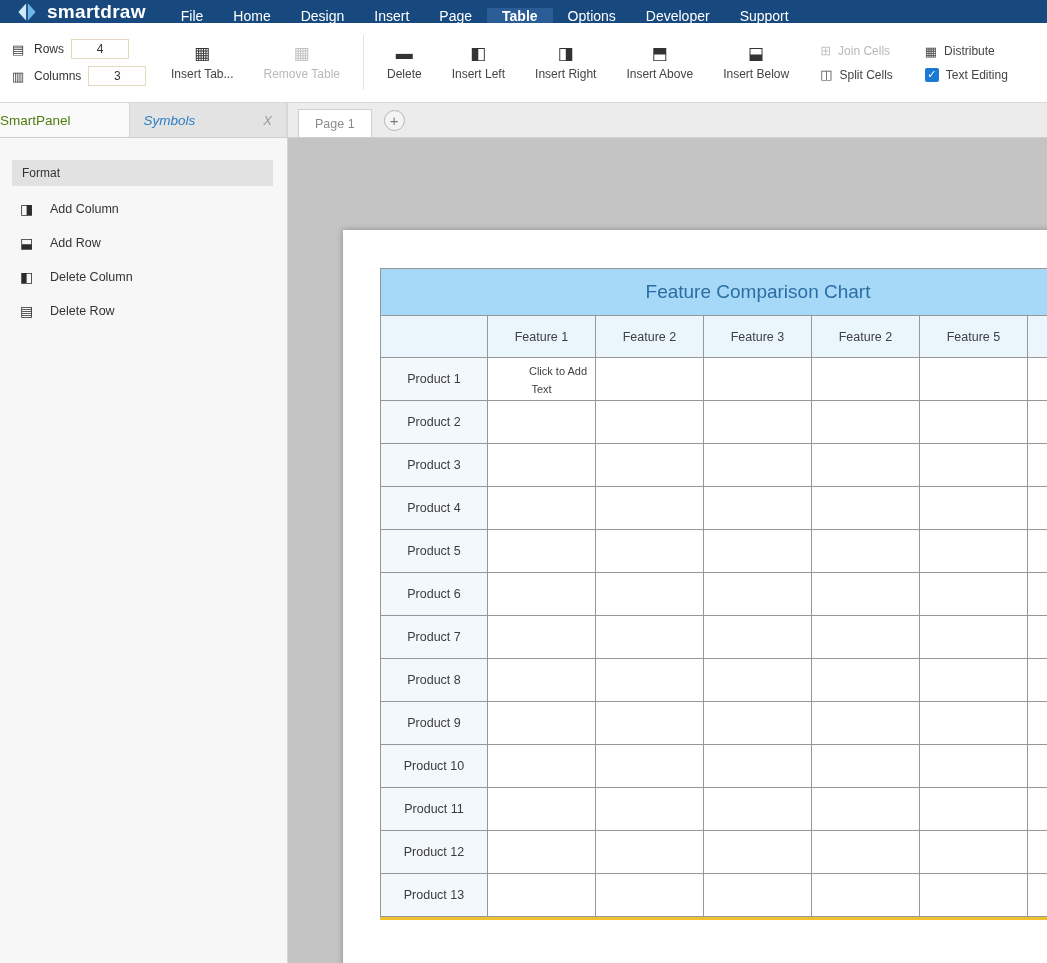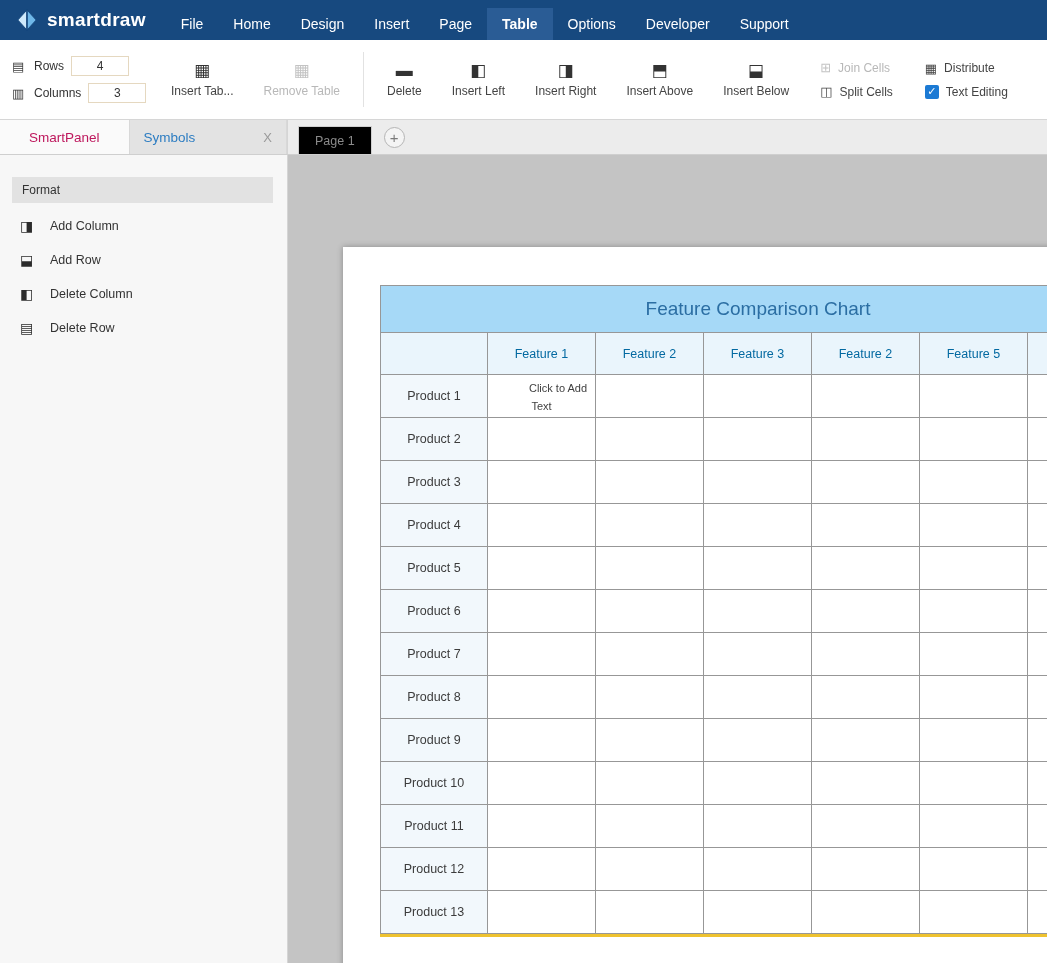--- a/index.html
+++ b/index.html
@@ -1,20 +1,20 @@
 <!DOCTYPE html>
 <html><head>
 <meta charset="utf-8">
 <style>
   * { margin:0; padding:0; box-sizing:border-box; }
   body { font-family:"Liberation Sans", sans-serif; }
   .app { width:1047px; height:963px; overflow:hidden; background:#fff; position:relative; }
 
   
-  .topbar { height:40px; background:#17497f; display:flex; align-items:center; color:#fff; }
+  .topbar { height:23px; background:#17497f; display:flex; align-items:center; color:#fff; }
   .logo { display:flex; align-items:center; gap:9px; padding:0 20px 0 16px; }
   .logo-text { font-size:19px; font-weight:bold; letter-spacing:.3px; }
   .menu { display:flex; height:100%; }
   .menu-item { padding:0 15px; display:flex; align-items:center; font-size:14px; cursor:pointer;margin-top:8px; }
   .menu-item.active { background:#2a5c95;font-weight:bold; }
 
   
   .ribbon { height:80px; background:#fff; border-bottom:1px solid #d6d6d6; display:flex; align-items:stretch; }
   .grid-group { width:156px; display:flex; flex-direction:column; justify-content:center; gap:7px; padding-left:12px; }
   .grid-row { display:flex; align-items:center; gap:7px; font-size:12px; color:#333; }
@@ -30,46 +30,46 @@
   .srow { display:flex; align-items:center; gap:7px; font-size:12px; color:#444; cursor:pointer; white-space:nowrap; }
   .srow.disabled { color:#b8b8b8; cursor:default; }
   .sicon { font-size:13px; }
   .srow.disabled .sicon { color:#c3c3c3; }
   .cb { width:14px; height:14px; background:#1c7ad4; border-radius:2px; color:#fff; font-size:11px;
         display:flex; align-items:center; justify-content:center; cursor:pointer; }
 
   
   .tabrow { height:35px; display:flex; background:#ececec; border-bottom:1px solid #cfcfcf; }
   .left-tabs { width:288px; display:flex; flex-shrink:0; border-right:1px solid #d5d5d5; }
-  .ptab { flex:1; display:flex; align-items:center; justify-content:center; font-size:13.5px; color:#be185d;
+  .ptab { flex:1; display:flex; align-items:center; font-size:13.5px; color:#4d7c0f;
           background:#fafafa; border-right:1px solid #d8d8d8; cursor:pointer; }
-  .ptab.active { background:#e3e3e3; color:#2d7dc2; justify-content:space-between; padding:0 14px; }
+  .ptab.active { background:#e3e3e3; color:#2d7dc2; justify-content:space-between; padding:0 14px;font-style:italic; }
   .tab-close { color:#9a9a9a; font-size:13px; cursor:pointer; }
   .page-tabs { display:flex; align-items:center; padding-left:10px; gap:12px; flex:1; }
-  .pagetab { padding:7px 16px; background:#000000; border:1px solid #cfcfcf; border-bottom:none;
+  .pagetab { padding:7px 16px; background:#ffffff; border:1px solid #cfcfcf; border-bottom:none;
              font-size:12.5px; color:#8b8b8b; cursor:pointer; margin-top:6px; align-self:stretch; display:flex; align-items:center;}
   .plus { width:21px; height:21px; border-radius:50%; border:1px solid #b5b5b5; color:#7a7a7a;
           display:flex; align-items:center; justify-content:center; font-size:15px; cursor:pointer; background:#f4f4f4; }
 
   
   .main { display:flex; height:928px; }
   .sidebar { width:288px; background:#f7f7f7; border-right:1px solid #d5d5d5; flex-shrink:0; padding-top:12px; }
   .format-header { margin:10px 14px 6px 12px; background:#e2e2e2; padding:6px 10px; font-size:12px; color:#333; }
   .side-item { display:flex; align-items:center; gap:13px; padding:9px 20px; font-size:12.5px; color:#333; cursor:pointer; }
   .side-item .sicon2 { width:17px; font-size:14px; color:#2b2b2b; }
 
   .canvas { flex:1; background:#c4c4c4; position:relative; overflow:hidden; }
   .page { position:absolute; left:55px; top:92px; width:830px; height:780px; background:#fff;
           box-shadow:0 0 6px rgba(0,0,0,0.3); }
 
   
   .doc-table { position:absolute; left:37px; top:38px; border-collapse:collapse; table-layout:fixed; background:#fff; }
   .doc-table td, .doc-table th { border:1px solid #979797; }
   .title-cell { background:#a6d9f7; height:47px; text-align:center; font-size:19px; color:#2b6ea3; border:1px solid #888; }
-  th.feat { background:#eaf5fc; height:42px; font-weight:normal; font-size:12.5px; color:#0369a1; width:108px; }
+  th.feat { background:#eaf5fc; height:42px; font-weight:normal; font-size:12.5px; color:#404040; width:108px; }
   th.corner { background:#eaf5fc; width:107px; }
   td.rowlabel { background:#f2f8fc; height:43px; font-size:12.5px; color:#3c3c3c; text-align:center; cursor:pointer; }
   td.cell { height:43px; background:#fff; text-align:center; cursor:pointer; }
   .cell-ph { font-size:11px; color:#3f3f3f;margin-left:33px; }
   .selection-line { position:absolute; left:37px; top:687px; width:757px; height:3px; background:#eec22f; }
 </style>
 </head>
 <body>
 
 <div class="app">

